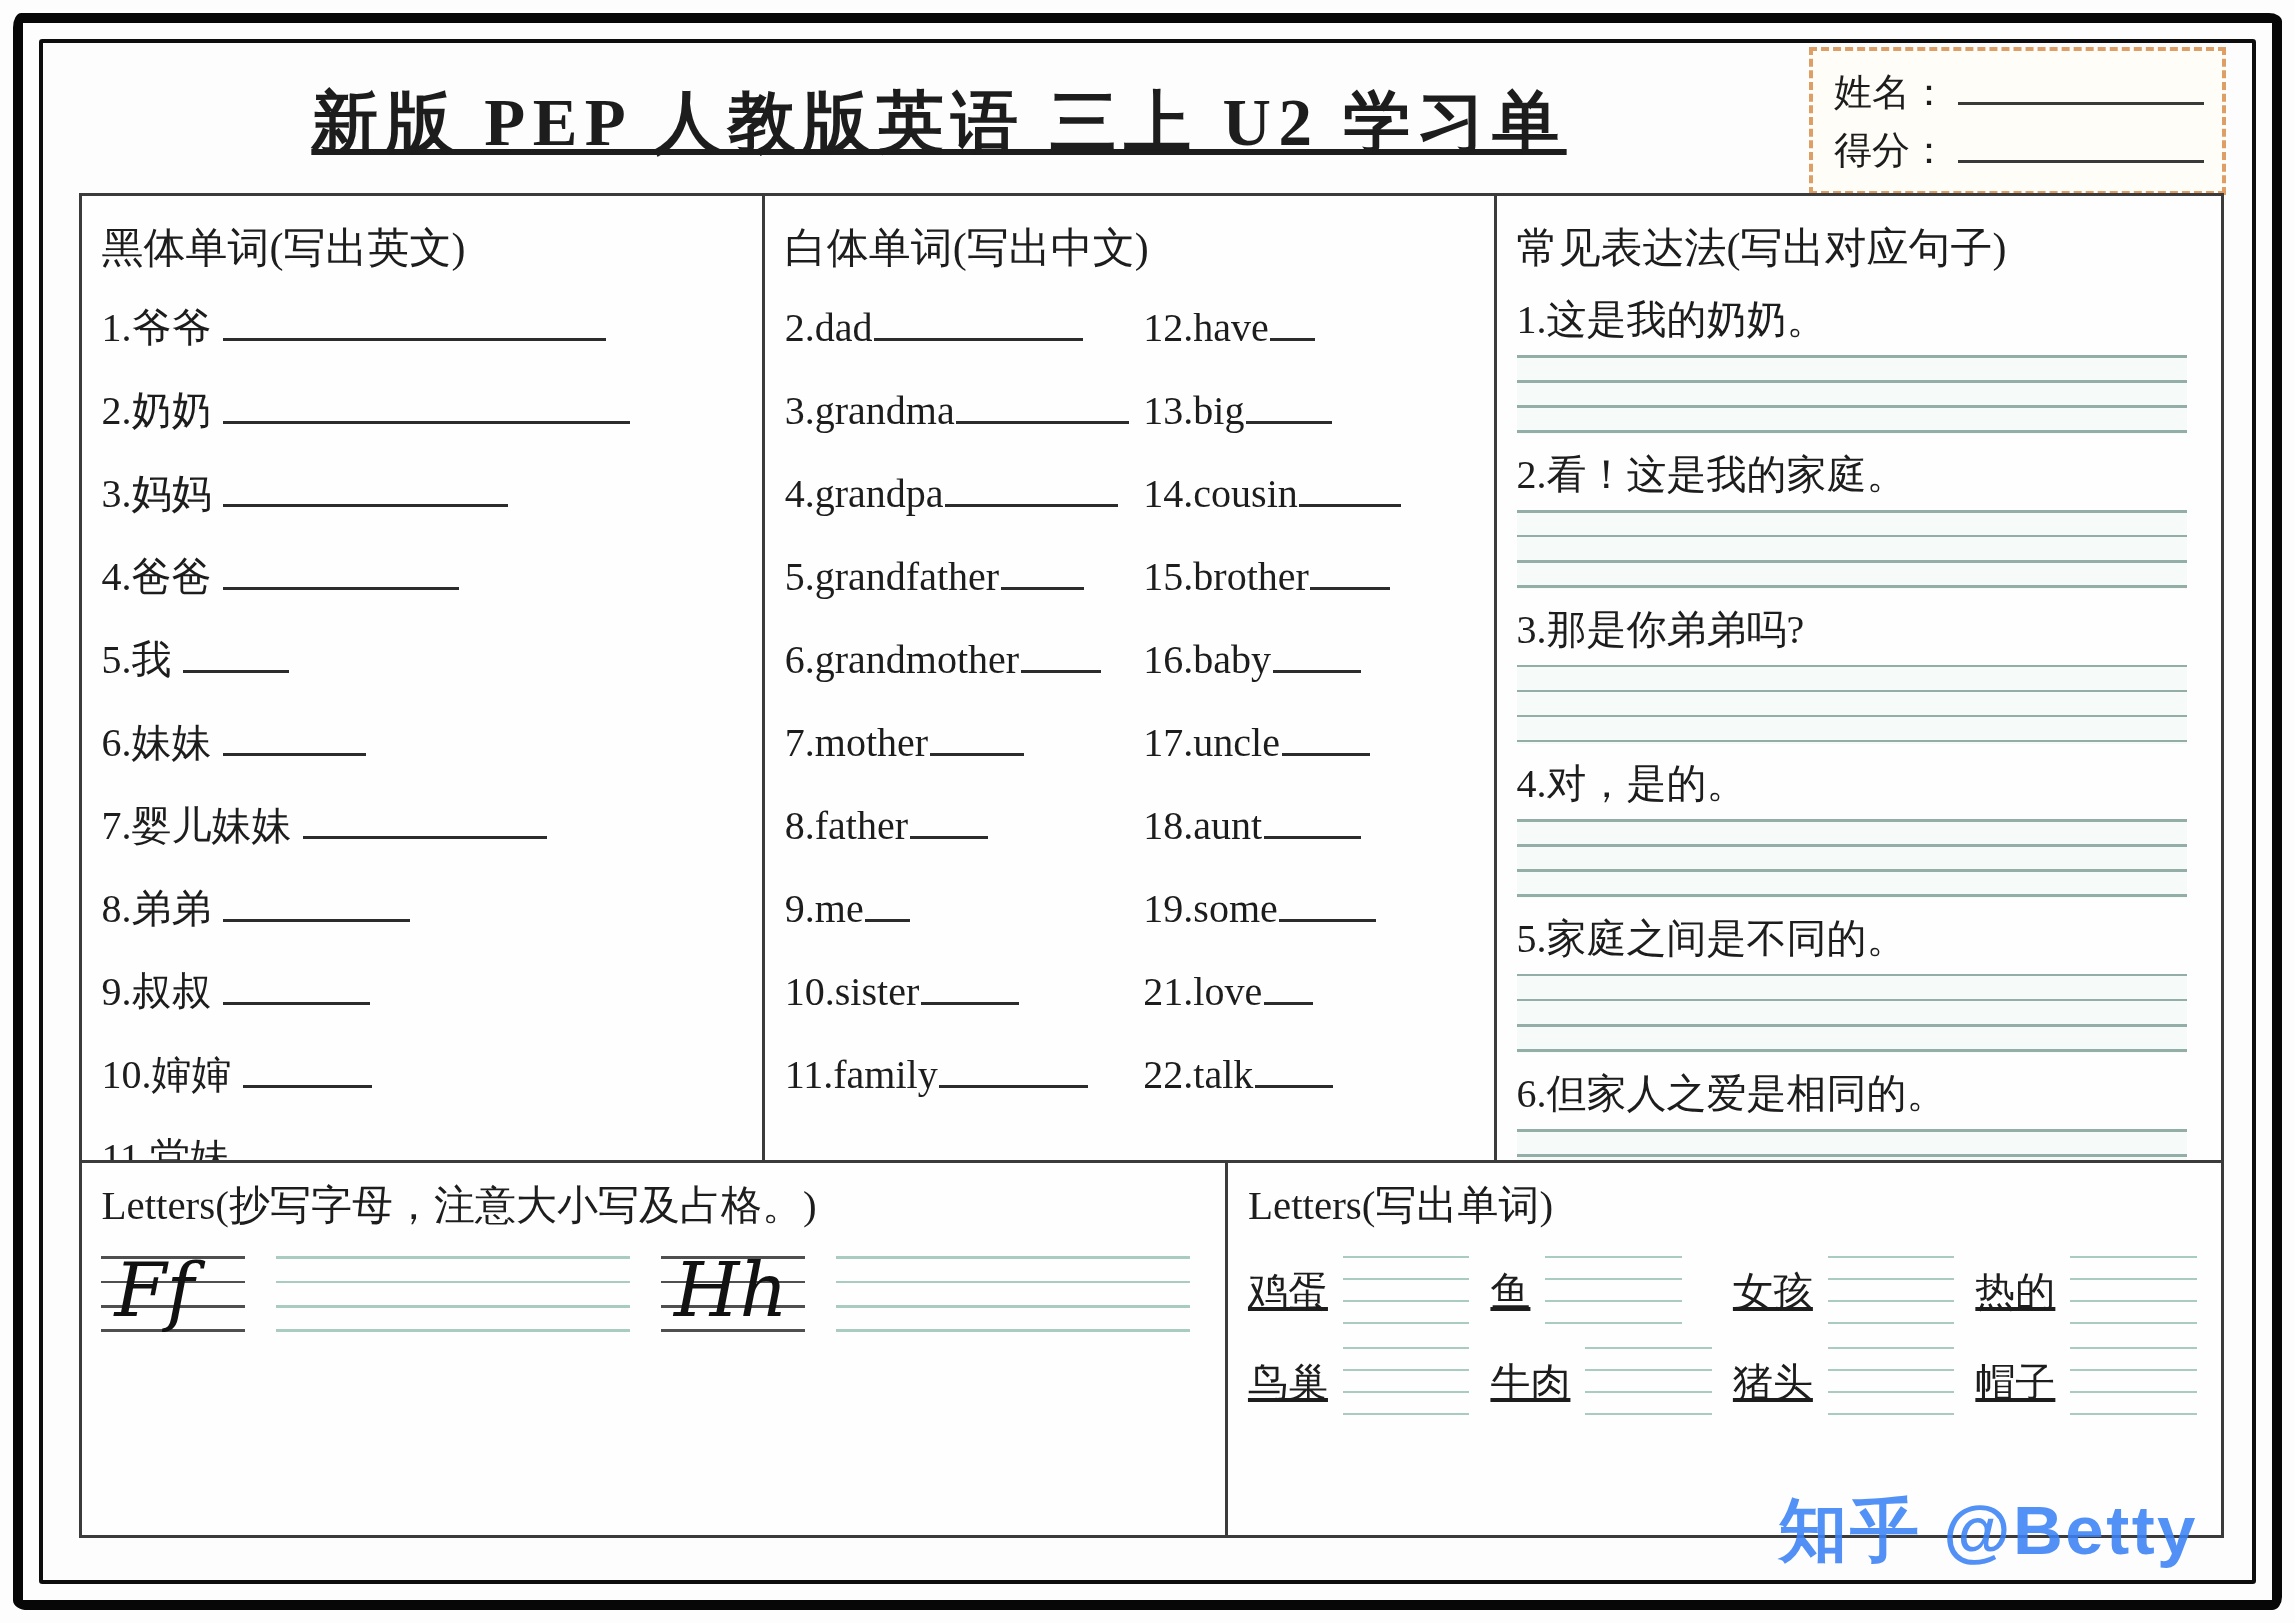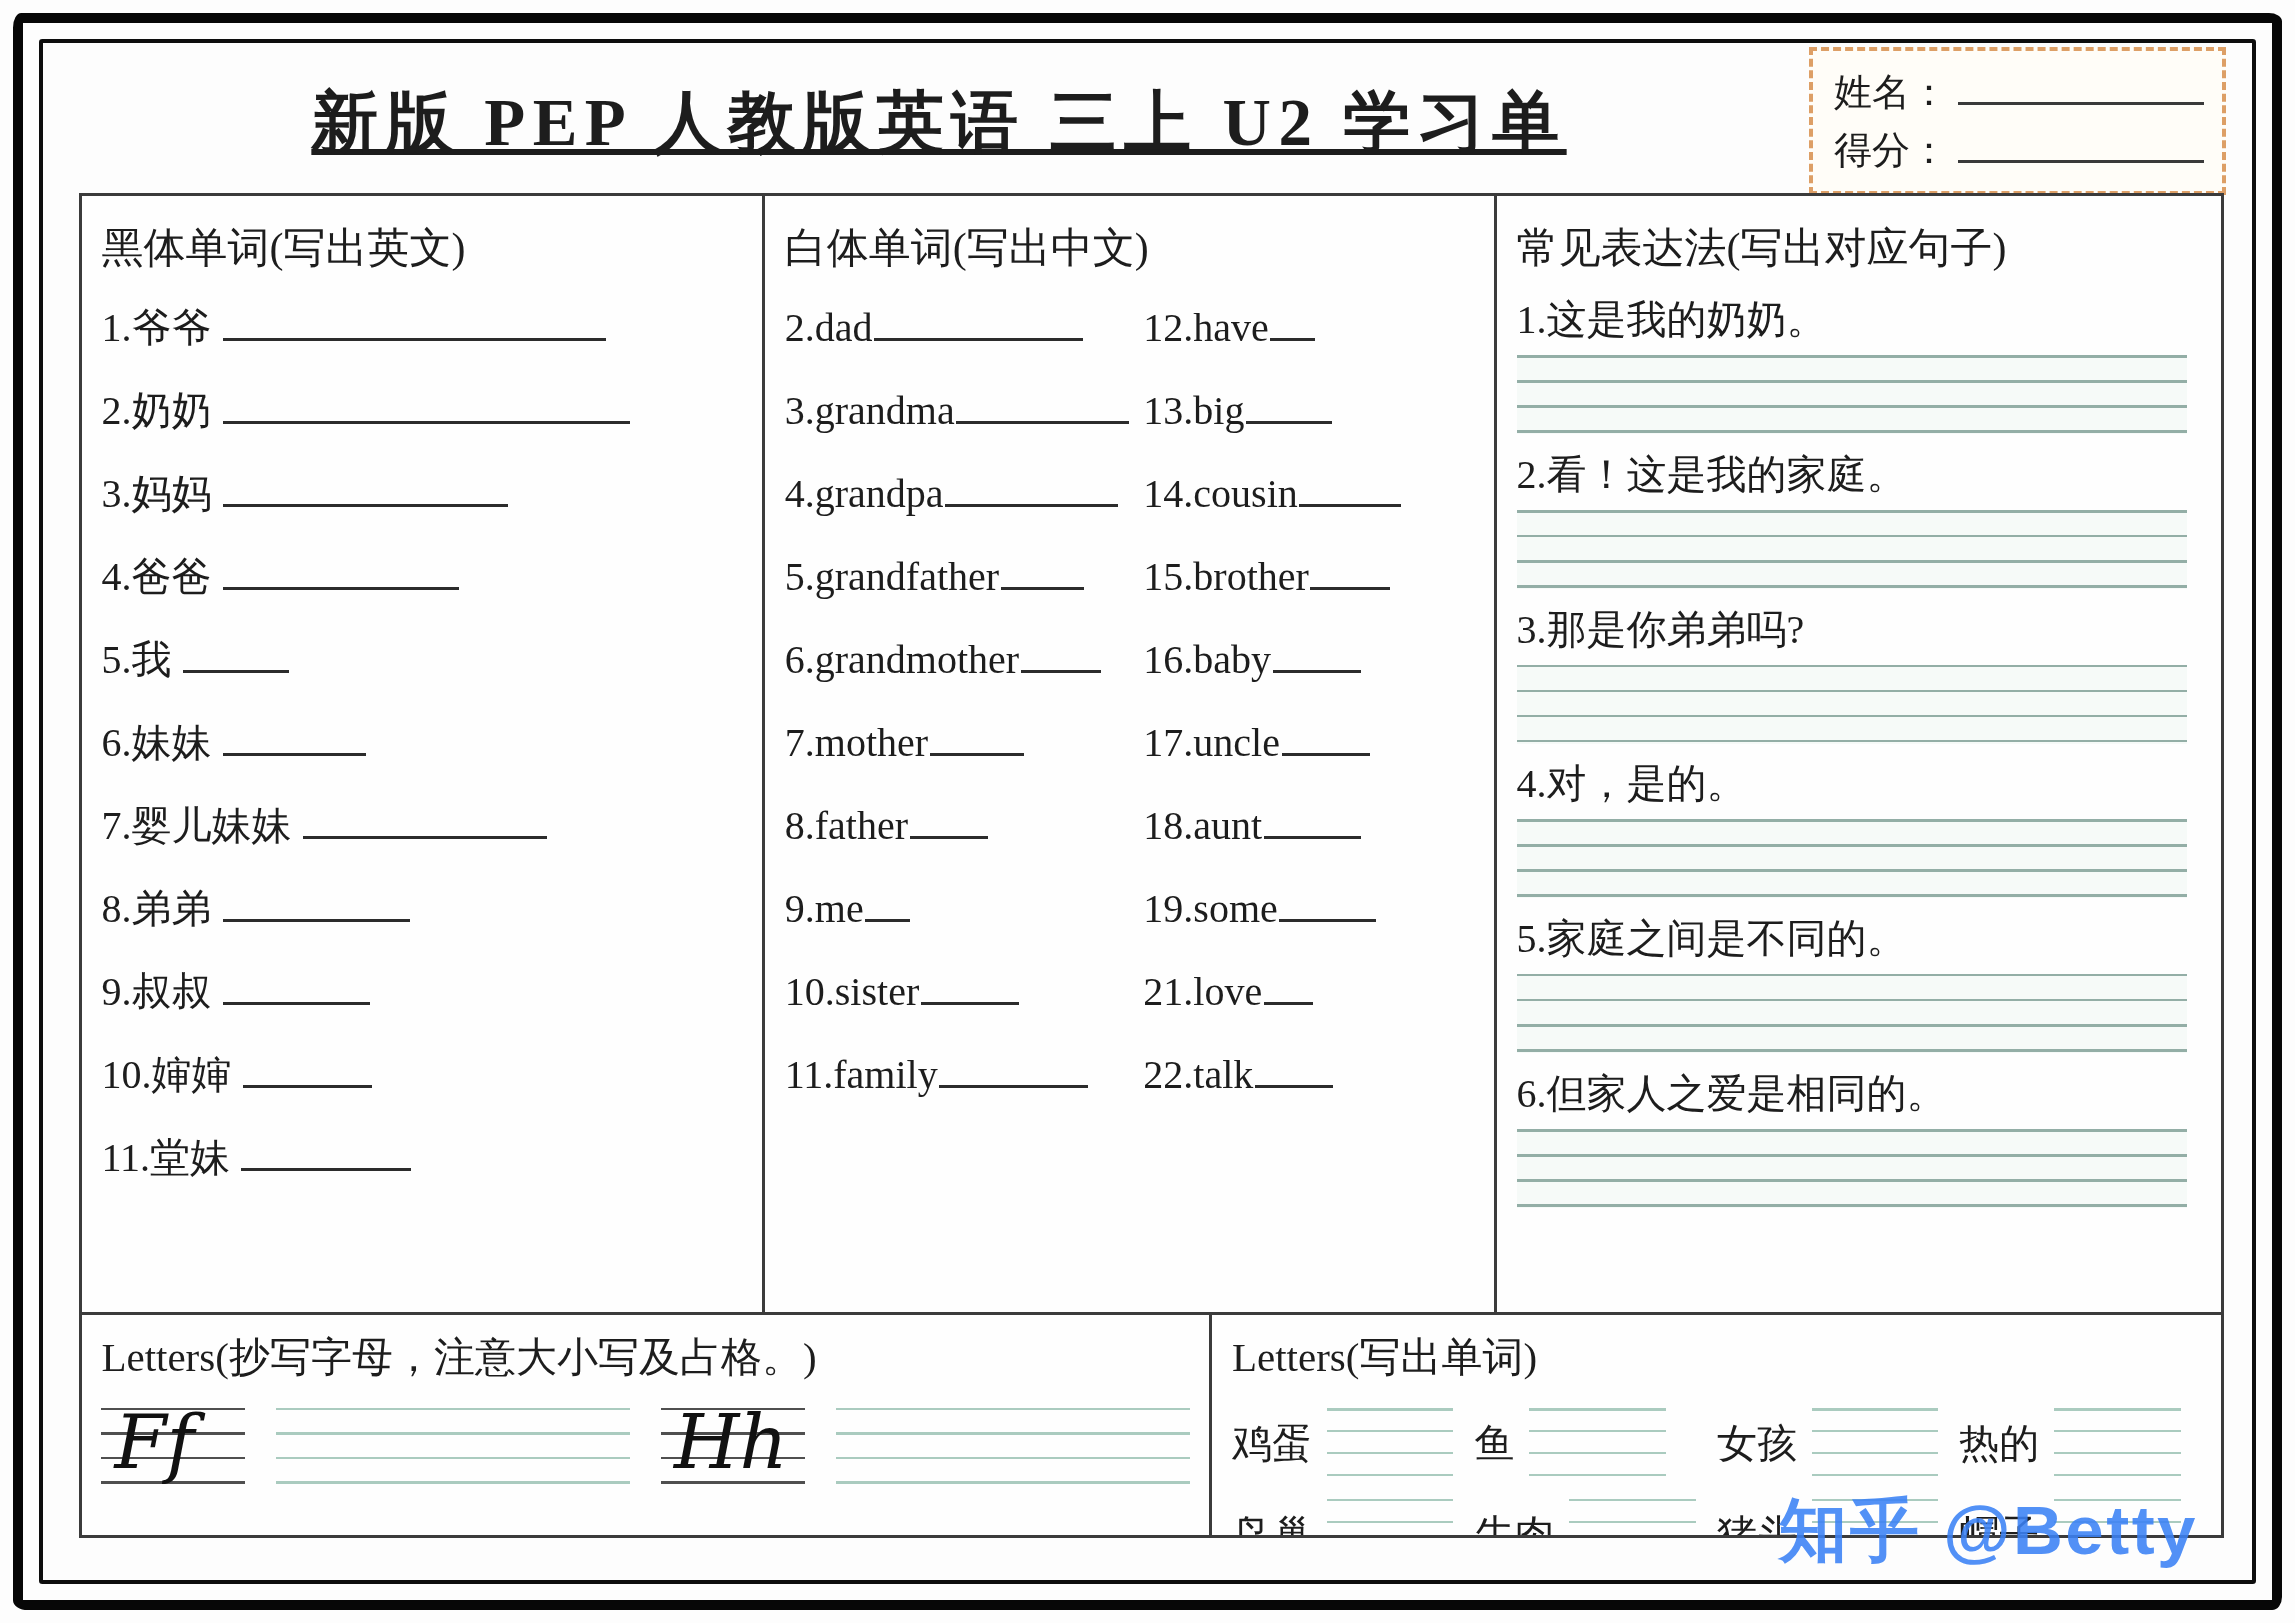--- a/index.html
+++ b/index.html
@@ -46,38 +46,38 @@
   .blank.tight{margin-left:1.6px;}
 
   .white-grid{display:grid;grid-template-columns:52% 48%;}
 
   .expr-q{font-size:40px;line-height:61px;margin-top:3.3px;white-space:nowrap;}
   .ruled{
     height:79px;margin:4.9px 14.7px 9.8px 0;background-color:#f6faf8;
     background-image:repeating-linear-gradient(to bottom,#93aea6 0,#93aea6 2.5px,transparent 2.5px,transparent 25px);
   }
 
-  .grid-bottom{height:220px;display:grid;grid-template-columns:52.7% 47.3%;}
+  .grid-bottom{height:372px;display:grid;grid-template-columns:52.7% 47.3%;gap:16px;}
   .letters-header{font-size:41px;line-height:59px;white-space:nowrap;}
 
   .l-row{display:flex;align-items:center;margin-top:21px;gap:31px;}
   .stave{position:relative;}
   .stave.model{
     width:144px;height:77px;flex:none;
     background:repeating-linear-gradient(to bottom,#4f4f4f 0,#4f4f4f 2.5px,transparent 2.5px,transparent 24.5px);
   }
   .stave.practice{
     flex:1;height:77px;
     background:repeating-linear-gradient(to bottom,#aacbbf 0,#aacbbf 2.5px,transparent 2.5px,transparent 24.5px);
   }
   .ltr{
     position:absolute;left:13px;top:50%;transform:translateY(-56%);
     font-size:75px;font-style:italic;font-family:"DejaVu Serif",serif;color:#111;
   }
-  .w-row{display:flex;align-items:center;margin-top:21px;}
+  .w-row{display:flex;align-items:center;margin-top:21px;text-decoration:underline;}
   .w-pair{display:flex;align-items:center;flex:1;min-width:0;}
   .w-word{font-size:40px;white-space:nowrap;}
   .w-stave{
     flex:1;max-width:137px;height:70px;margin:0 21px 0 14.7px;
     background:repeating-linear-gradient(to bottom,#aacbbf 0,#aacbbf 2.5px,transparent 2.5px,transparent 22px);
   }
   .watermark{
     position:absolute;right:97px;bottom:46px;font-size:69px;color:#3b82f6;opacity:.88;
     font-family:"Liberation Sans","DejaVu Sans",sans-serif;font-weight:700;letter-spacing:2.5px;
   }

